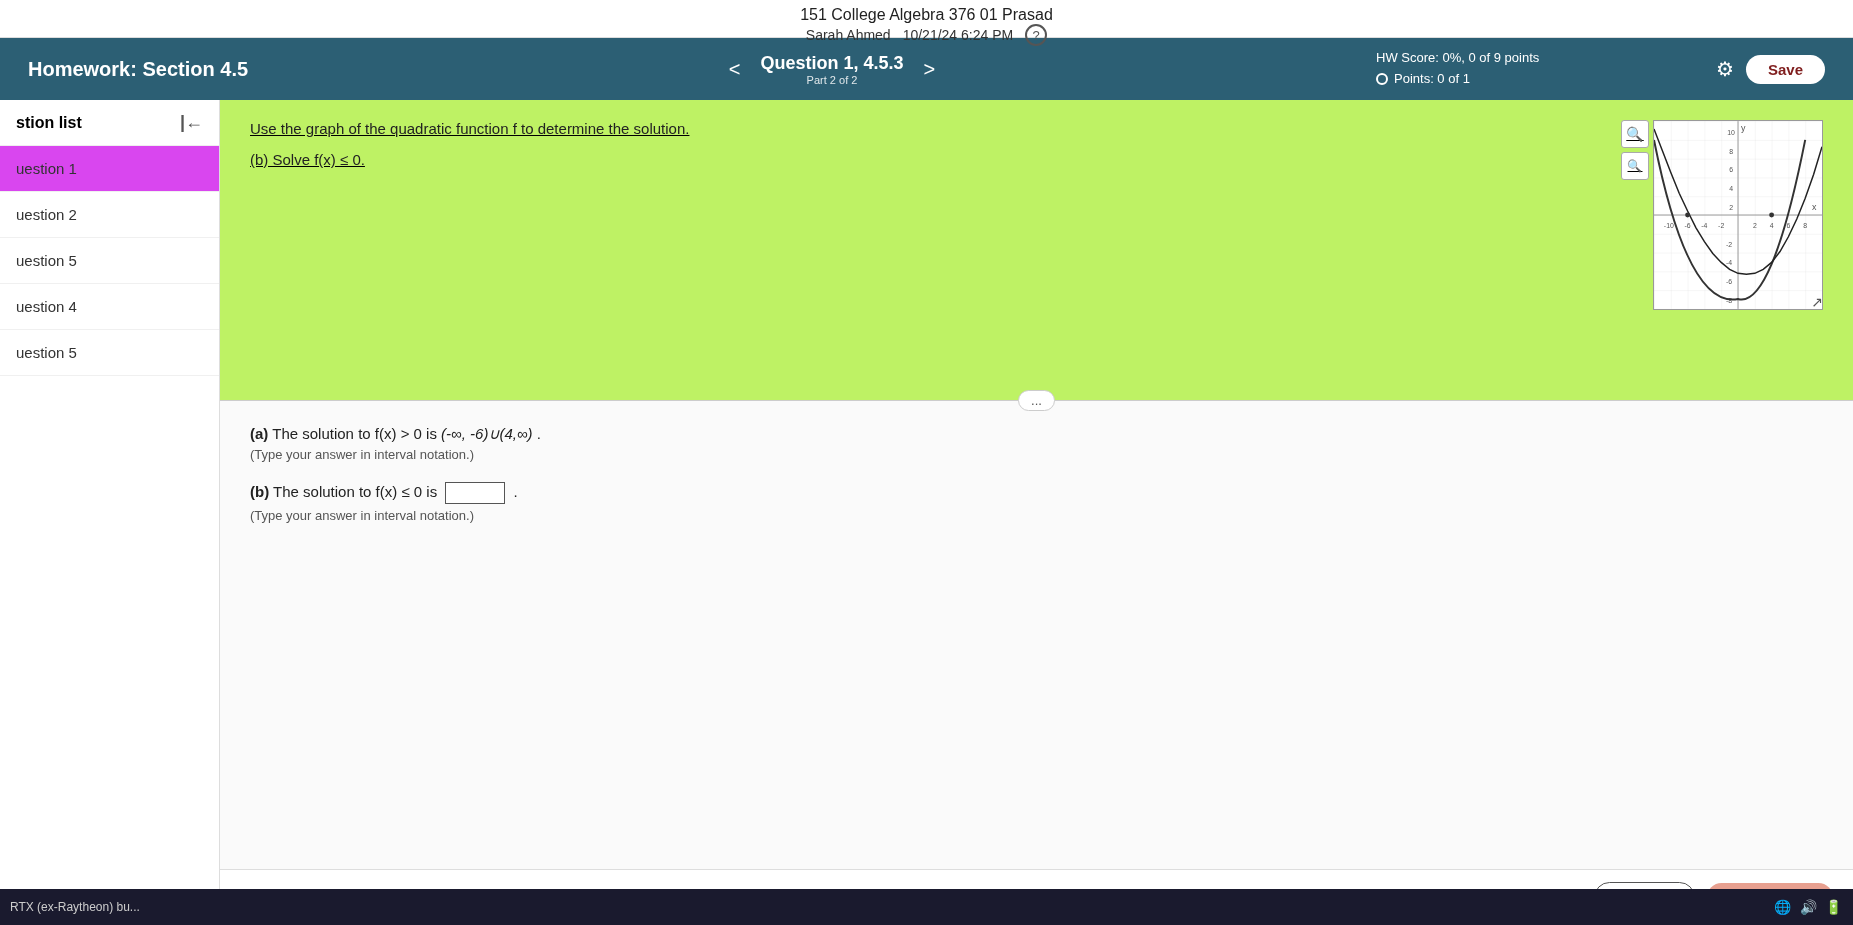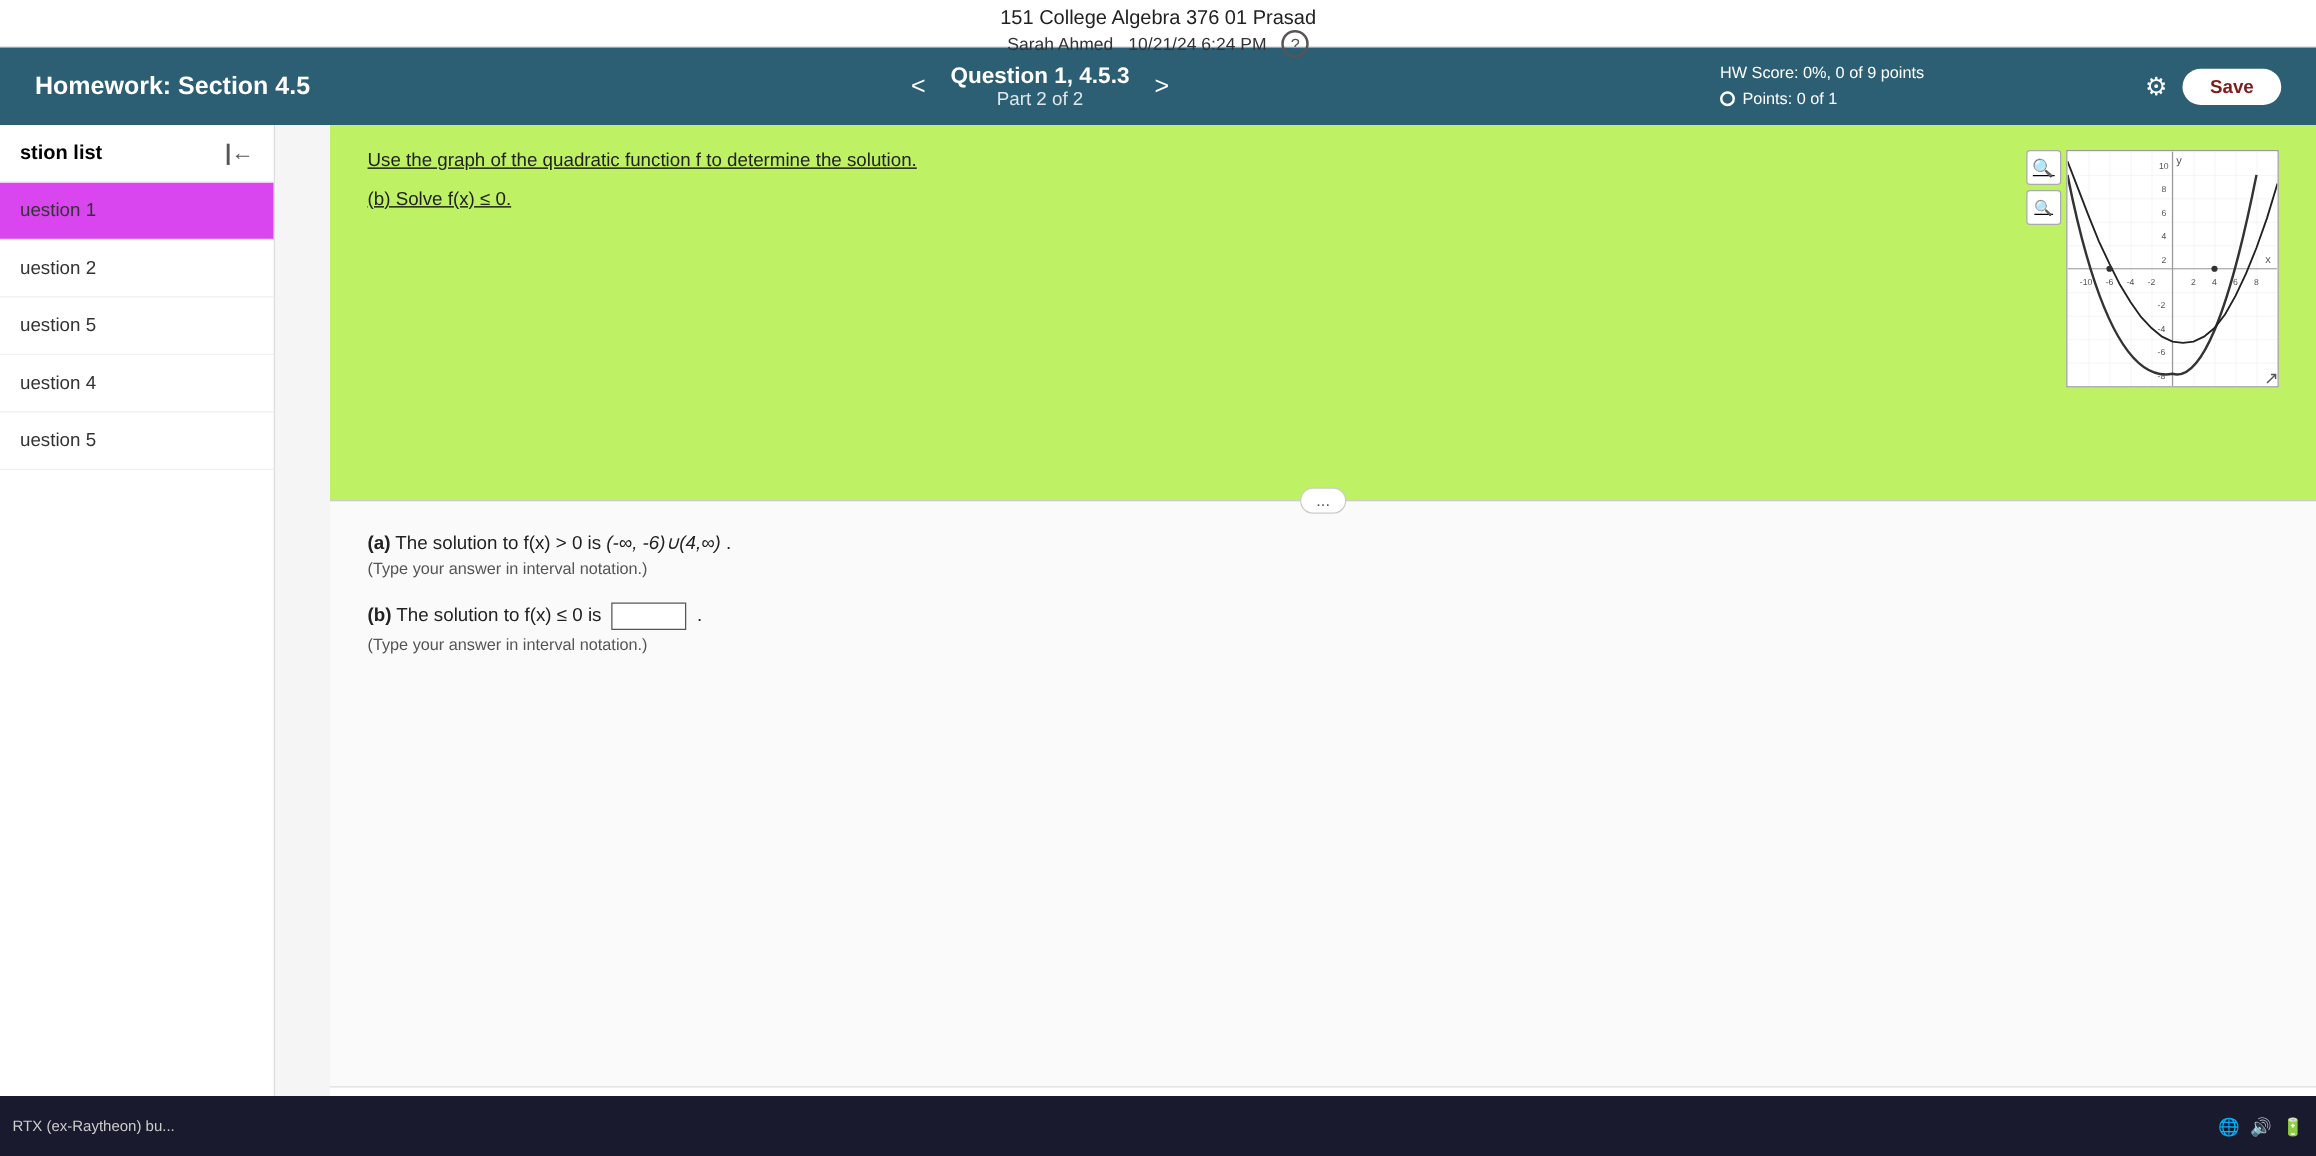--- a/index.html
+++ b/index.html
@@ -27,31 +27,31 @@
       background: #2c5f74;
       color: #fff;
       height: 62px;
       padding: 0 28px;
     }
     .header-bar .hw-title { font-size: 20px; font-weight: bold; flex: 0 0 260px; }
     .header-bar .question-nav { flex: 1; display: flex; align-items: center; justify-content: center; gap: 12px; }
     .header-bar .question-nav .nav-btn { background: none; border: none; color: #fff; font-size: 20px; cursor: pointer; padding: 4px 8px; }
     .header-bar .question-nav .question-info { text-align: center; }
     .header-bar .question-nav .question-info .q-title { font-size: 18px; font-weight: bold; }
-    .header-bar .question-nav .question-info .q-part { font-size: 15px; opacity: 0.85; }
+    .header-bar .question-nav .question-info .q-part { font-size: 11px; opacity: 0.85; }
     .header-bar .scores { flex: 0 0 340px; font-size: 13px; line-height: 1.6; }
     .header-bar .scores .hw-score { font-weight: 400; }
     .header-bar .scores .points { display: flex; align-items: center; gap: 6px; }
     .header-bar .scores .points .circle { width: 12px; height: 12px; border: 2px solid #fff; border-radius: 50%; display: inline-block; }
     .header-bar .actions { display: flex; align-items: center; gap: 12px; }
     .header-bar .gear-icon { font-size: 20px; cursor: pointer; }
     .header-bar .save-btn { background: #fff; color: #7f1d1d; border: none; border-radius: 20px; padding: 6px 22px; font-size: 15px; font-weight: bold; cursor: pointer; }
 
     
-    .main-layout { display: flex; height: calc(925px - 38px - 62px); gap: 44px; }
+    .main-layout { display: flex; height: calc(925px - 38px - 62px); }
 
     
     .sidebar {
       width: 220px;
       background: #fff;
       border-right: 1px solid #ddd;
       display: flex;
       flex-direction: column;
       flex-shrink: 0;
     }
@@ -209,21 +209,21 @@
       color: #fff;
       font-weight: 500;
     }
 
     
     .taskbar {
       position: fixed;
       bottom: 0;
       left: 0;
       width: 1853px;
-      height: 48px;
+      height: 36px;
       background: #1a1a2e;
       display: flex;
       align-items: center;
       padding: 0 10px;
       gap: 10px;
       z-index: 100;
     }
     .taskbar-item { color: #ccc; font-size: 12px; display: flex; align-items: center; gap: 4px; }
     .taskbar-icons { margin-left: auto; display: flex; gap: 8px; align-items: center; }
     .taskbar-icon { color: #ccc; font-size: 14px; }

